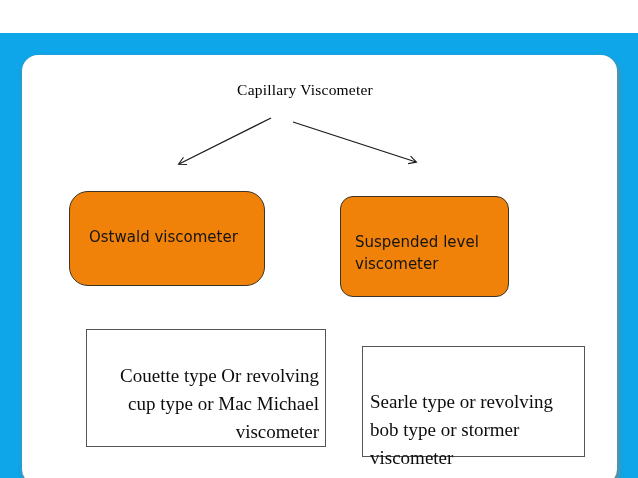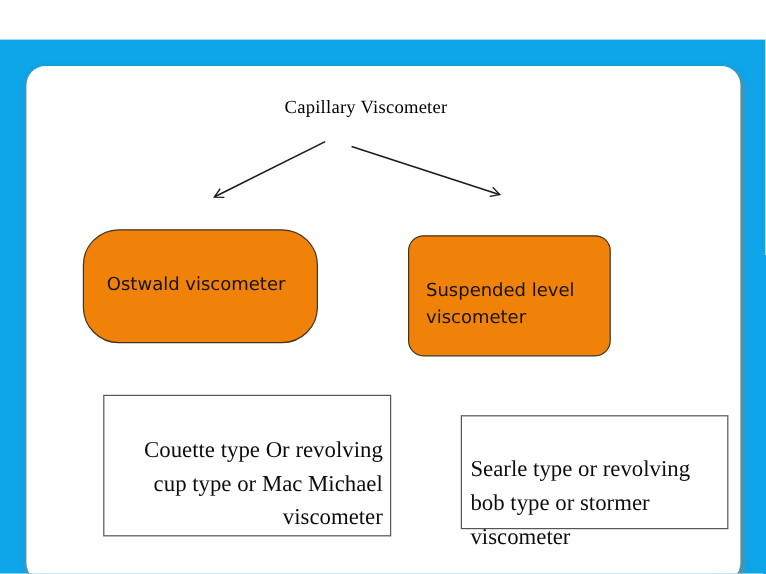--- a/index.html
+++ b/index.html
@@ -60,21 +60,21 @@
     font-size: 15px;
     line-height: 22px;
     color: #141414;
     white-space: pre-line;
   }
   .node-ostwald {
     left: 69px;
     top: 158px;
     width: 196px;
     height: 95px;
-    border-radius: 30px;
+    border-radius: 19px;
     padding: 12px 10px 0 19px;
   }
   .node-suspended {
     left: 340px;
     top: 163px;
     width: 169px;
     height: 101px;
     border-radius: 13px;
     padding: 12px 10px 0 14px;
   }
@@ -90,25 +90,25 @@
   }
   .note-couette {
     left: 86px;
     top: 296px;
     width: 240px;
     height: 118px;
     padding: 4px 6px 4px 7px;
     text-align: right;
   }
   .note-searle {
-    left: 384px;
+    left: 362px;
     top: 313px;
     width: 223px;
-    height: 95px;
-    padding: 3px 4px 0 7px;
+    height: 111px;
+    padding: 13px 4px 0 7px;
   }
 </style>
 </head>
 <body>
 
 <div class="stage" style="background-color: #0ea5e9; margin-top: 33px; --arrow-color: #1A1A1A;">
 
   <div class="card" style="background-color: rgb(255, 255, 255);"></div>
 
   <div class="diagram-title">Capillary Viscometer</div>

